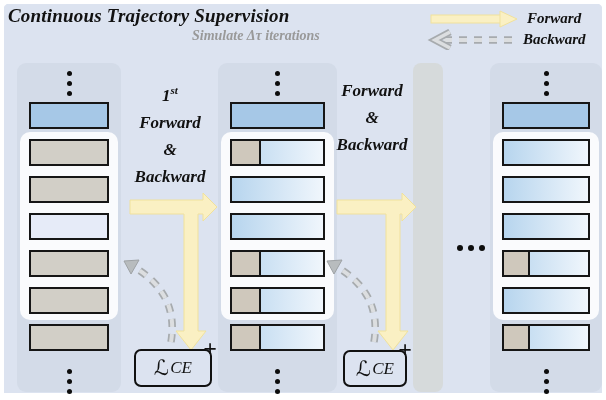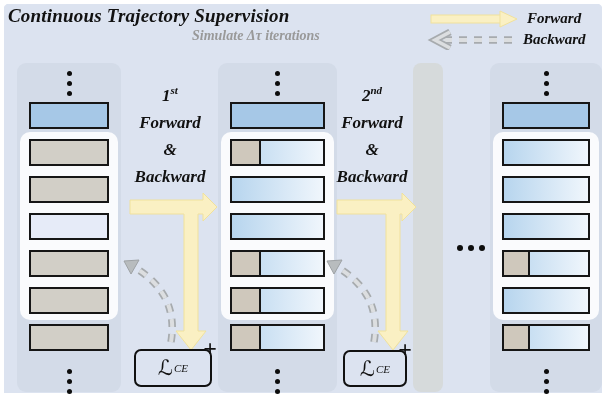--- a/index.html
+++ b/index.html
@@ -47,21 +47,21 @@
   .fwd{fill:var(--arrow-yellow);stroke:var(--arrow-yellow-edge);stroke-width:1;}
   .dashA{fill:none;stroke:var(--dash-dark);stroke-width:7.5;stroke-dasharray:8 7;}
   .dashB{fill:none;stroke:var(--dash-light);stroke-width:4;stroke-dasharray:8 7;}
   .chevA{fill:none;stroke:var(--dash-dark);stroke-width:7;}
   .chevB{fill:none;stroke:var(--dash-light);stroke-width:3.5;}
   .ah{fill:#b8bcbe;stroke:#9ea2a5;stroke-width:1;}
   .loss{position:absolute;border:2.5px solid var(--ink);border-radius:7px;display:flex;align-items:center;justify-content:center;color:var(--ink);z-index:3;}
   .loss1{left:134px;top:349px;width:74px;height:34px;}
   .loss2{left:343px;top:350px;width:60px;height:33px;}
   .lsym{font-size:21px;font-style:italic;font-family:"DejaVu Serif","DejaVu Sans",serif;}
-  .loss sub{font-size:11px;font-style:italic;margin-left:1px;}
+  .loss sub{font-size:17px;font-style:italic;margin-left:1px;}
   .plus{position:absolute;top:-16px;right:-7px;font-size:24px;font-weight:bold;font-style:normal;}
 </style>
 </head>
 <body>
 
 <div class="figure">
   <div class="canvas">
 
     <div class="band"></div>
 
@@ -169,21 +169,20 @@
     <span class="lg-label">Backward</span>
   </div>
 
   <div class="step step1">
     <div><span>1</span><sup>st</sup></div>
     <div>Forward</div>
     <div>&amp;</div>
     <div>Backward</div>
   </div>
   <div class="step step2">
-    <div><span>2</span><sup>nd</sup></div>
     <div>Forward</div>
     <div>&amp;</div>
     <div>Backward</div>
   </div>
 
   <svg class="overlay" viewBox="0 0 606 400">
     <path class="fwd" d="M130 200 H203 V193 L217 207 L203 221 V214 H198 V331 H206 L191 350 L176 331 H184 V214 H130 Z"></path>
     <path class="fwd" d="M337 200 H402 V193 L416 207 L402 221 V214 H400 V331 H408 L393 350 L378 331 H386 V214 H337 Z"></path>
     <g>
       <path class="dashA" d="M171 342 C176 312 166 286 134 267"></path>

